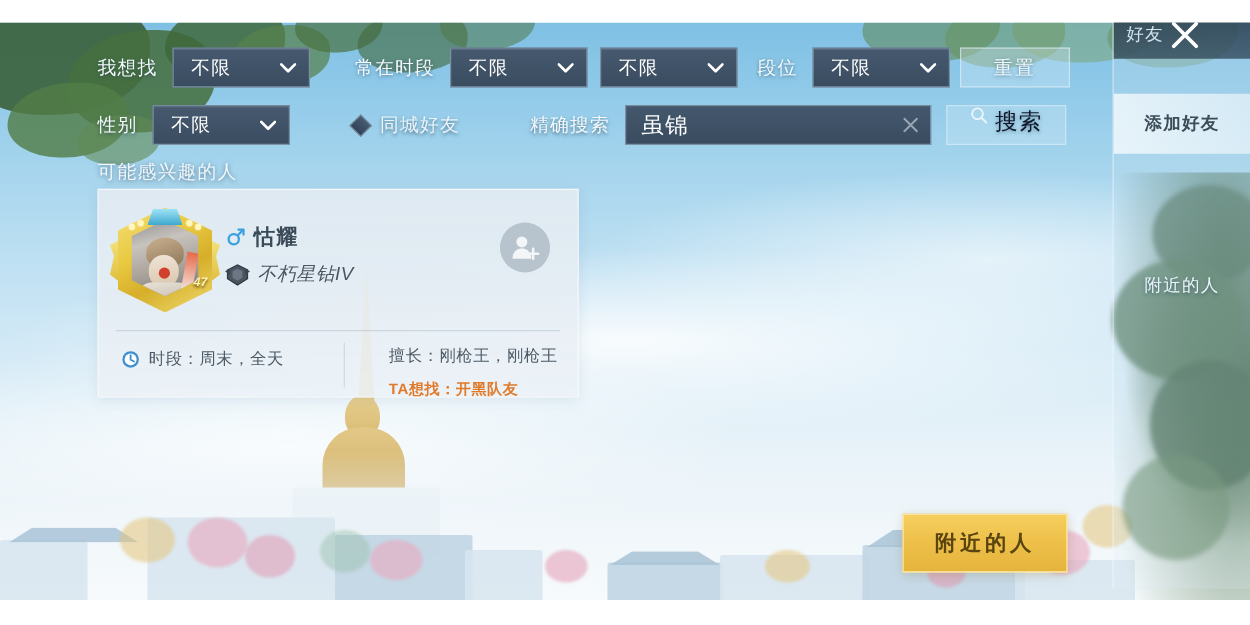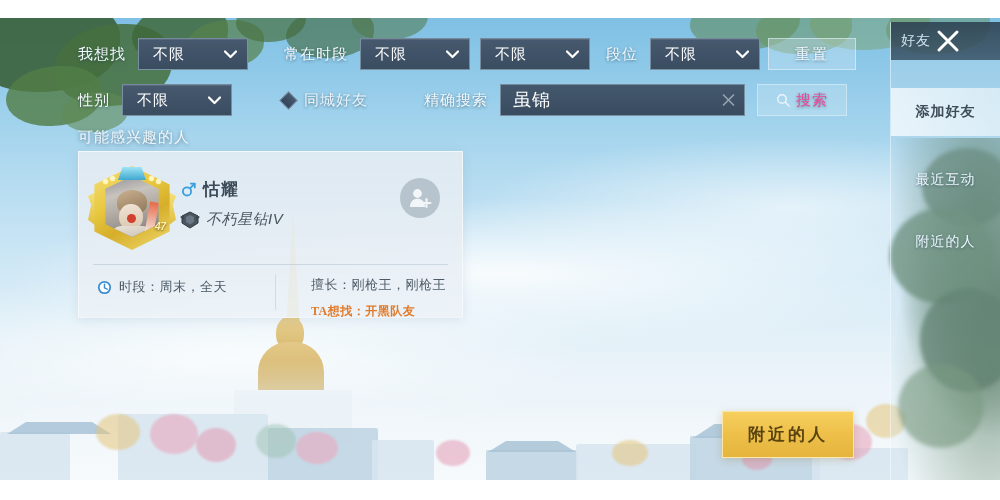--- a/index.html
+++ b/index.html
@@ -163,25 +163,25 @@
     padding: 0 30px 0 12px;
   }
   .search-wrap .sval { color: #ffffff; font-size: 18px; letter-spacing: 1px; }
   .clear-x {
     position: absolute; right: 9px; top: 50%; transform: translateY(-50%);
     width: 13px; height: 13px; opacity: 0.55; cursor: pointer;
   }
   .clear-x svg { display: block; }
 
   .search-btn {
-    display: flex; align-items: center; justify-content: center; gap: 6px;
+    display: flex; align-items: flex-start; justify-content: center; gap: 6px;
     height: 32px; padding: 0 18px;
     background: rgba(222,238,248,0.26);
     border: 1px solid rgba(228,242,250,0.55);
-    color: #ec4899; font-size: 15px; letter-spacing: 1px;
+    color: #0f172a; font-size: 18px; letter-spacing: 1px;
     text-shadow: 0 1px 3px rgba(30,60,80,0.5);
     cursor: pointer;
   }
   .mag { width: 14px; height: 14px; }
   .mag svg { display: block; }
 
   
   .sec-title {
     position: absolute; left: 78px; top: 128px; z-index: 20;
     color: #f0f7fc; font-size: 15px; letter-spacing: 1px;
@@ -284,33 +284,33 @@
 
   .card-divider {
     position: absolute; left: 14px; right: 14px; top: 112px;
     height: 1px; background: rgba(150,170,185,0.35);
   }
   .card-vsep {
     position: absolute; left: 196px; top: 122px; width: 1px; height: 36px;
     background: rgba(150,170,185,0.30);
   }
 
-  .card-bottom { position: absolute; left: 0; right: 0; top: 118px; height: 48px; font-family: Liberation Serif, serif; }
+  .card-bottom { position: absolute; left: 0; right: 0; top: 118px; height: 48px; }
   .info-left { position: absolute; left: 18px; top: 8px; display: flex; align-items: center; }
   .clock-icon { width: 15px; height: 15px; margin-right: 7px; flex: 0 0 auto; }
   .clock-icon svg { display: block; }
   .info-text { color: #4d5a66; font-size: 13px; letter-spacing: 0.5px; }
 
   .info-right { position: absolute; right: 16px; top: 6px; text-align: left; }
   .skill-text { color: #4d5a66; font-size: 13px; letter-spacing: 0.5px; }
   .want-text { color: #e07a2a; font-size: 12px; font-weight: bold; letter-spacing: 0.5px; margin-top: 9px; }
 
   
   .sidebar {
-    position: absolute; right: 0; top: 22px;
+    position: absolute; right: 0; top: 9px;
     width: 110px; height: 462px;
     background: linear-gradient(180deg, rgba(178,214,234,0.42) 0%, rgba(196,224,240,0.30) 50%, rgba(222,238,247,0.20) 100%);
     border-left: 1px solid rgba(255,255,255,0.45);
     z-index: 40;
   }
   .sb-header {
     position: relative; height: 38px;
     background: linear-gradient(180deg, rgba(34,52,68,0.82) 0%, rgba(40,60,78,0.72) 100%);
     display: flex; align-items: center;
   }
@@ -596,19 +596,18 @@
     <div class="sb-header">
       <span class="sb-title">好友</span>
       <span class="close-x">
         <svg viewBox="0 0 26 26">
             <path d="M4 4 L22 22 M22 4 L4 22" stroke="#ffffff" stroke-width="3" stroke-linecap="round"></path>
           </svg>
       </span>
     </div>
 
     <div class="sb-tab t1 active">添加好友</div>
-    <div class="sb-tab t2">最近互动</div>
     <div class="sb-tab t3">附近的人</div>
   </div>
 
   <div class="letterbox top"></div>
   <div class="letterbox bottom"></div>
 </div>
 
 </body></html>

